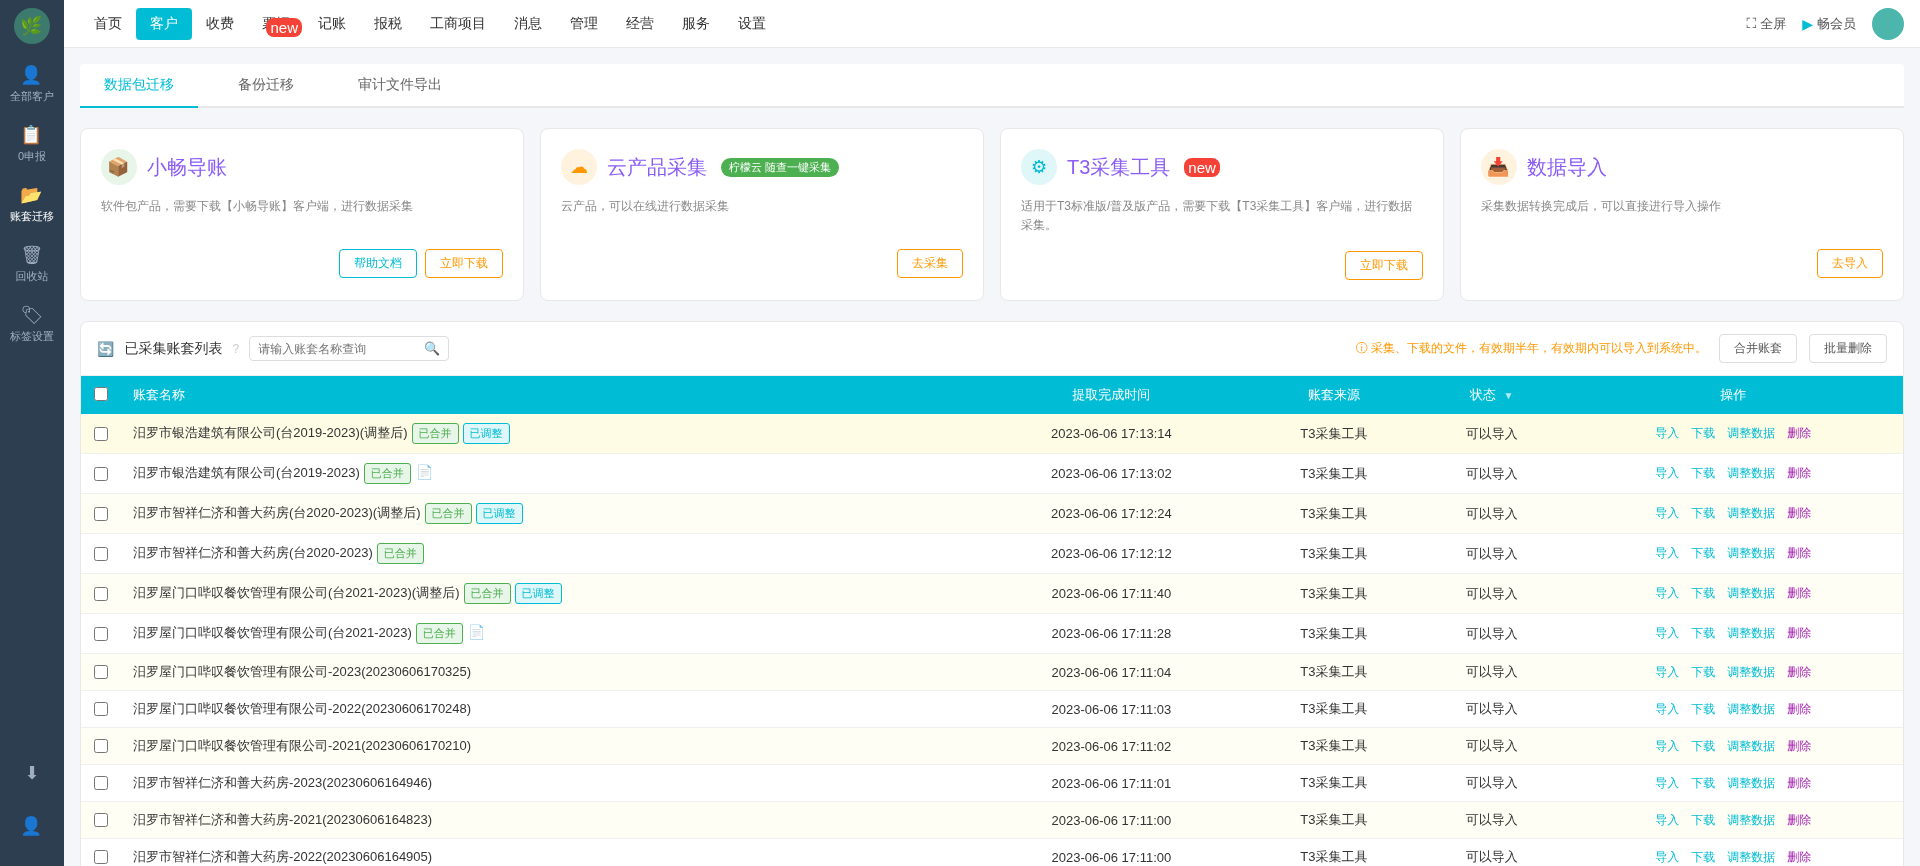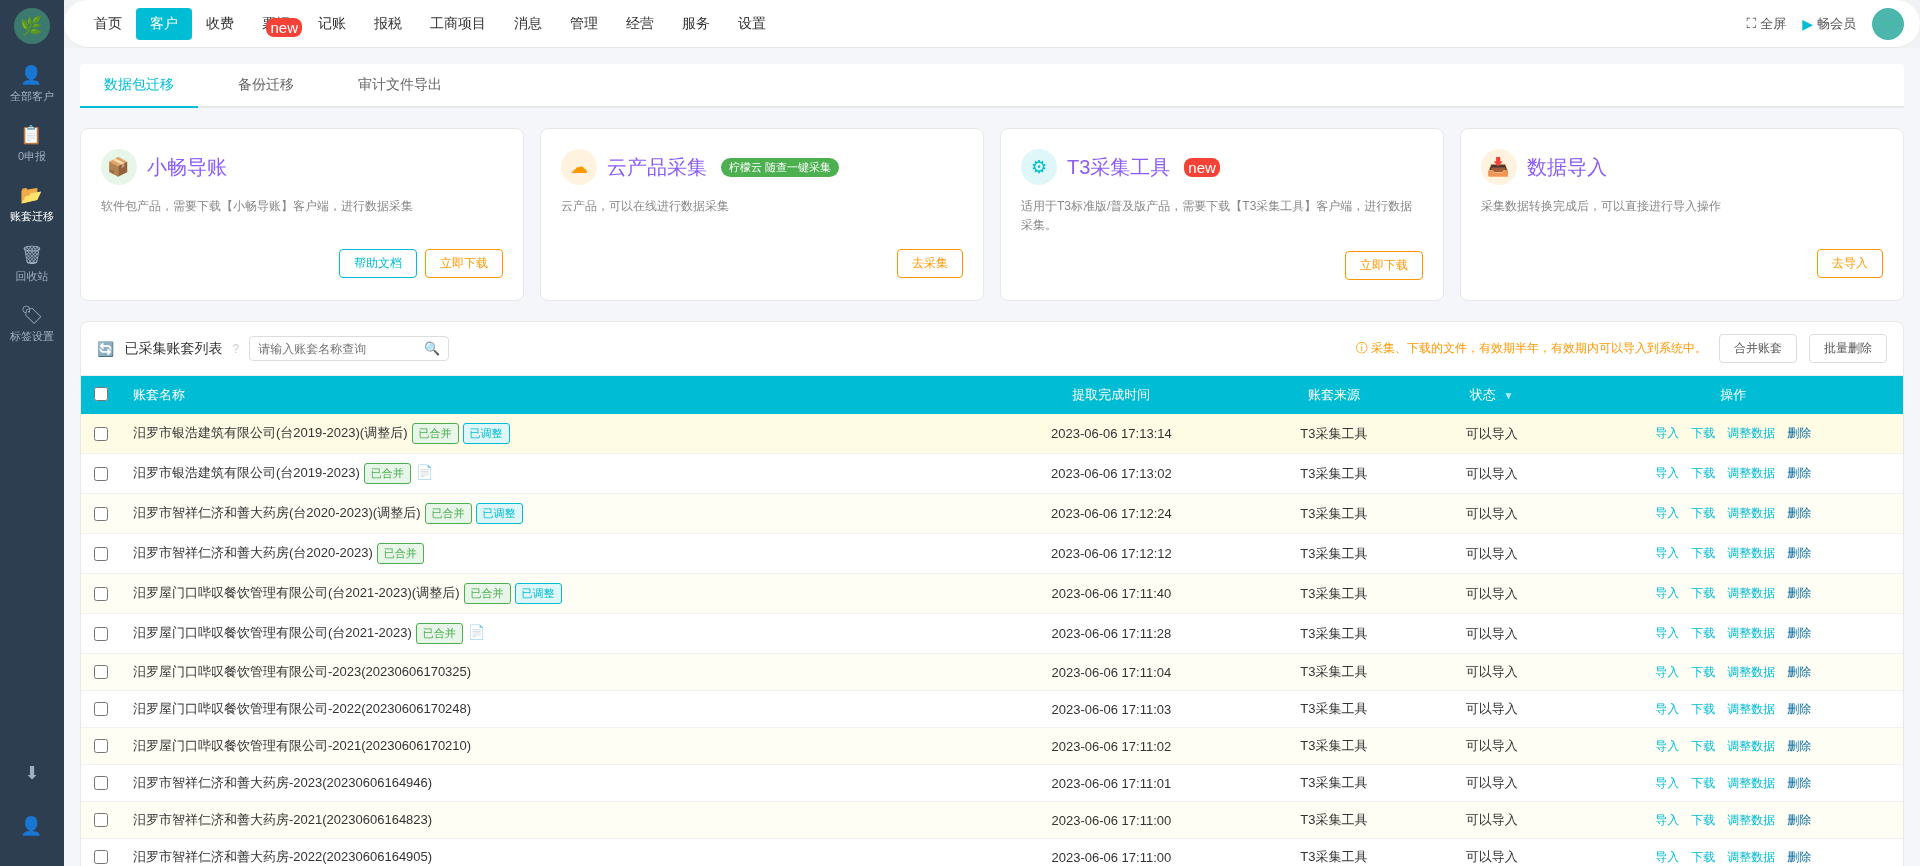--- a/index.html
+++ b/index.html
@@ -9,21 +9,21 @@
     .sidebar { width: 64px; background: #2d3e50; display: flex; flex-direction: column; align-items: center; padding-top: 8px; flex-shrink: 0; }
     .sidebar-logo { width: 36px; height: 36px; margin-bottom: 10px; }
     .sidebar-logo svg { width: 100%; height: 100%; }
     .sidebar-item { width: 64px; display: flex; flex-direction: column; align-items: center; padding: 10px 4px; color: #a0aec0; cursor: pointer; font-size: 11px; }
     .sidebar-item .icon { font-size: 18px; margin-bottom: 3px; }
     .sidebar-item.active { color: #fff; }
     .sidebar-bottom { margin-top: auto; padding-bottom: 16px; display: flex; flex-direction: column; align-items: center; gap: 8px; }
 
     
     .main-wrapper { flex: 1; display: flex; flex-direction: column; overflow: hidden; }
-    .top-nav { height: 48px; background: #fff; display: flex; align-items: center; padding: 0 16px; border-bottom: 1px solid #e8e8e8; flex-shrink: 0; border-radius: 24px; }
+    .top-nav { height: 48px; background: #fff; display: flex; align-items: center; padding: 0 16px; border-bottom: 1px solid #e8e8e8; flex-shrink: 0; }
     .nav-item { padding: 0 14px; height: 48px; display: flex; align-items: center; cursor: pointer; color: #333; font-size: 14px; position: relative; }
     .nav-item.active { background: #00bcd4; color: #fff; border-radius: 4px; height: 32px; }
     .nav-badge { position: absolute; top: 18px; right: 2px; background: #f44336; color: #fff; font-size: 15px; padding: 1px 4px; border-radius: 8px; }
     .nav-right { margin-left: auto; display: flex; align-items: center; gap: 16px; }
     .nav-right-btn { display: flex; align-items: center; gap: 4px; font-size: 13px; color: #555; cursor: pointer; }
     .avatar { width: 32px; height: 32px; background: #4db6ac; border-radius: 50%; display: flex; align-items: center; justify-content: center; color: #fff; font-size: 14px; cursor: pointer; }
 
     
     .content-area { flex: 1; overflow-y: auto; background: #f5f6fa; padding: 16px; }
 
@@ -72,21 +72,21 @@
     .data-table tbody tr:nth-child(odd) { background: #fffef5; }
     .data-table tbody tr:nth-child(even) { background: #fff; }
     .data-table tbody tr.highlight { background: #fffce6; }
     .data-table tbody td { padding: 9px 12px; text-align: center; font-size: 13px; color: #333; }
     .data-table tbody td:nth-child(2) { text-align: left; }
     .tag { display: inline-flex; align-items: center; padding: 2px 6px; border-radius: 3px; font-size: 11px; margin-left: 4px; }
     .tag.green { background: #e8f5e9; color: #4caf50; border: 1px solid #4caf50; }
     .tag.teal { background: #e0f7fa; color: #00bcd4; border: 1px solid #00bcd4; }
     .row-actions { display: flex; gap: 12px; justify-content: center; }
     .action-link { color: #00bcd4; cursor: pointer; font-size: 12px; }
-    .action-link.red { color: #0369a1; }
+    .action-link.red { color: #a21caf; }
     .status-ok { color: #333; font-size: 13px; }
     .checkbox-cell { display: flex; justify-content: center; align-items: center; }
     input[type="checkbox"] { width: 14px; height: 14px; cursor: pointer; }
     .file-icon { color: #aaa; font-size: 14px; margin-left: 6px; }
     .sort-icon { font-size: 10px; margin-left: 4px; opacity: 0.7; }
   </style>
 </head>
 <body>
 
 <div class="sidebar">

